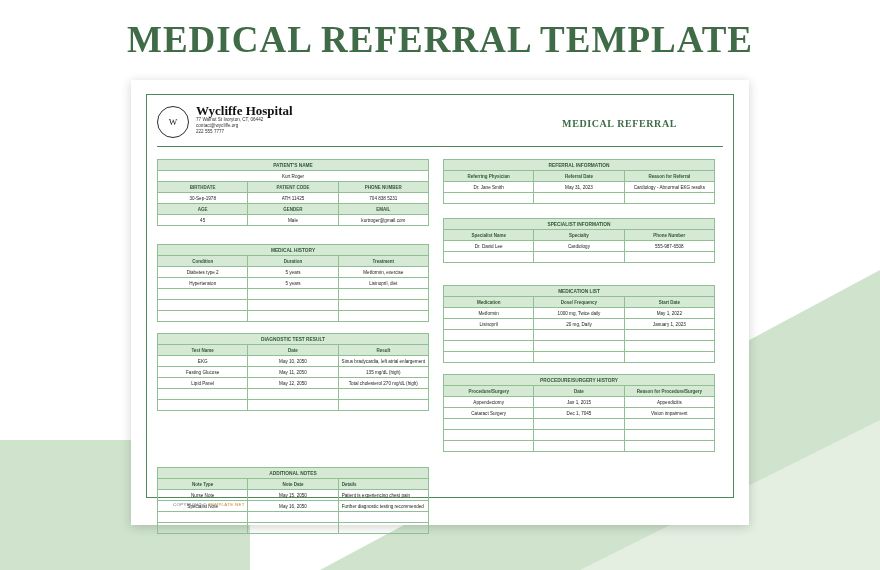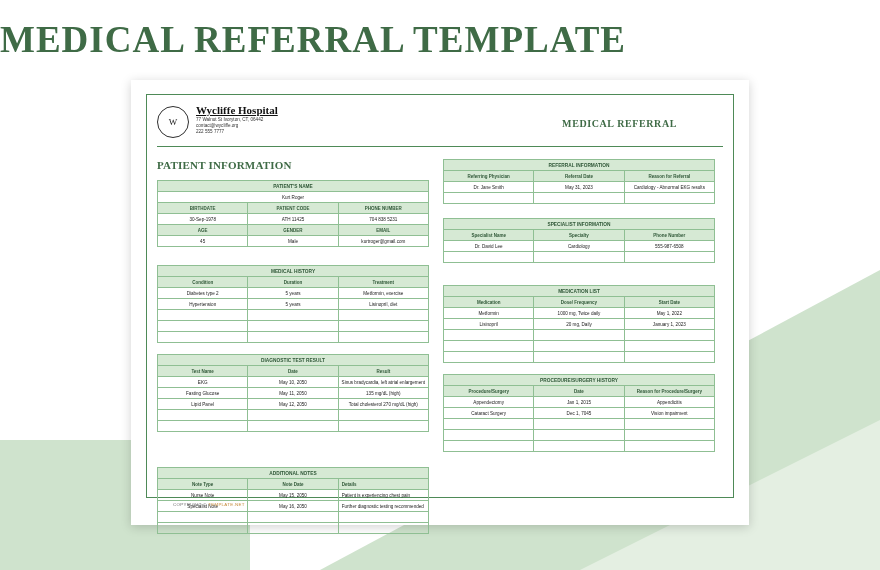--- a/index.html
+++ b/index.html
@@ -38,21 +38,21 @@
     width: 300px;
     height: 150px;
     background: #e4efe2;
     clip-path: polygon(100% 0, 100% 100%, 0 100%);
   }
   .page-title {
     position: absolute;
     top: 18px;
     left: 0;
     width: 880px;
-    text-align: left;
+    text-align: center;
     font-family: "Liberation Serif", serif;
     font-size: 37px;
     font-weight: bold;
     letter-spacing: 1px;
     color: #3f6b46;
   }
   .sheet {
     position: absolute;
     left: 131px;
     top: 80px;
@@ -98,24 +98,23 @@
     justify-content: center;
     font-family: "Liberation Serif", serif;
     font-size: 9px;
     color: #222;
     margin-top: 2px;
     flex: 0 0 auto;
   }
   .hosp-name {
     font-family: "Liberation Serif", serif;
     font-weight: bold;
-    font-size: 11px;
+    font-size: 13px;
     color: #111;
     line-height: 13px;
-    text-decoration: underline;
   }
   .hosp-line {
     font-size: 4.6px;
     color: #333;
     line-height: 6.2px;
   }
   .doc-heading {
     font-family: "Liberation Serif", serif;
     font-size: 10px;
     font-weight: bold;
@@ -211,21 +210,20 @@
         </div>
       </div>
       <div class="doc-heading">MEDICAL REFERRAL</div>
     </div>
     <div class="hdr-rule"></div>
 
     <div class="cols">
 
       <div class="col-left">
 
-        <div class="section-title">PATIENT INFORMATION</div>
 
         <div class="tbl-block">
           <table>
             <tbody>
                 <tr>
                   <td class="band" colspan="3">PATIENT'S NAME</td>
                 </tr>
             <tr>
                   <td colspan="3">Kurt Roger</td>
                 </tr>

